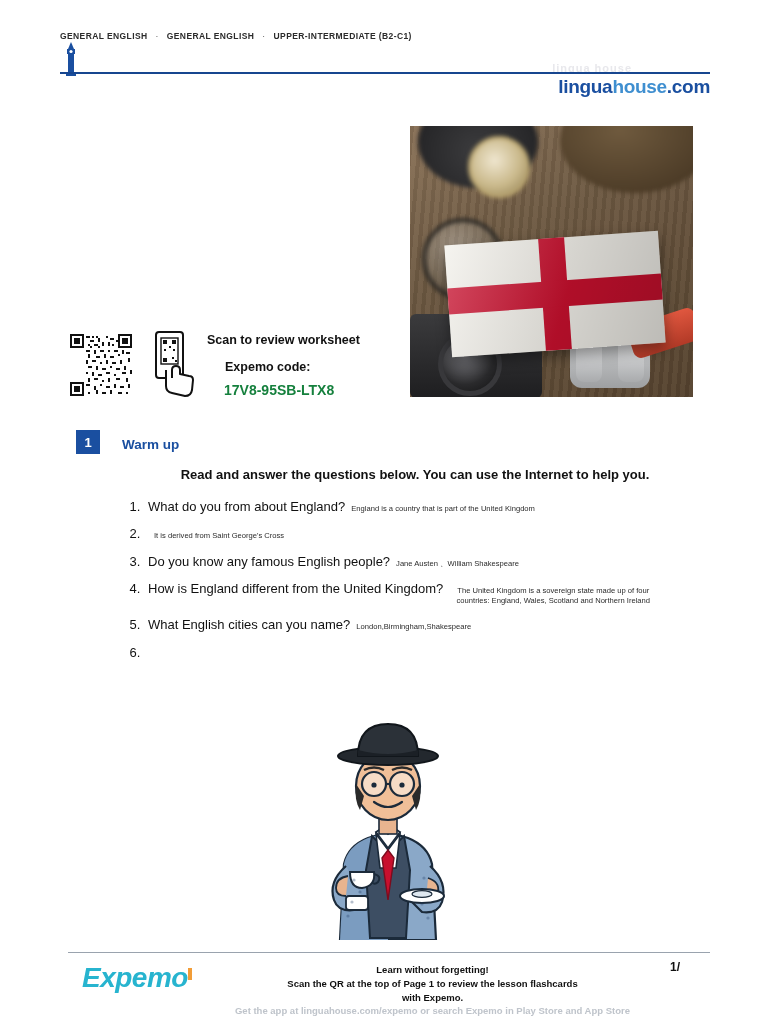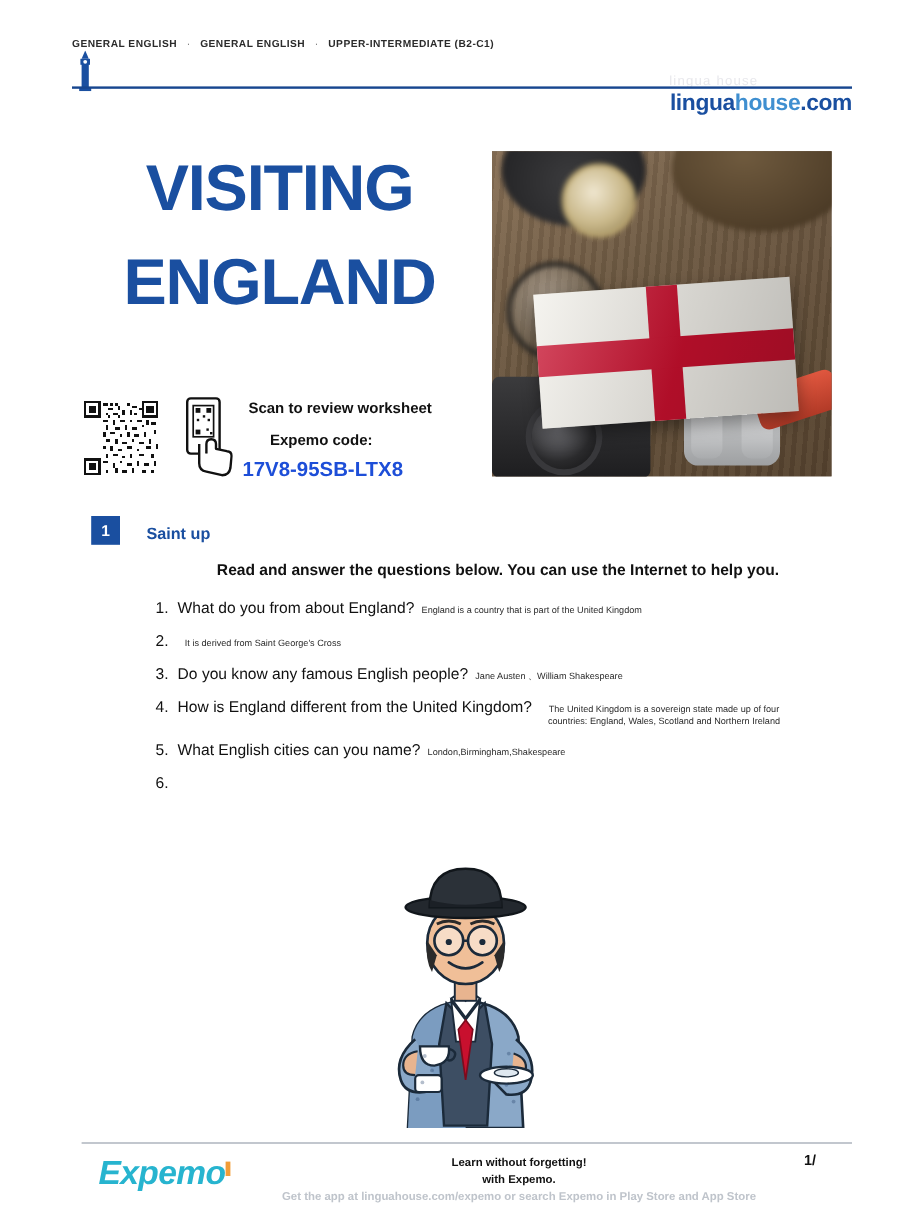--- a/index.html
+++ b/index.html
@@ -72,21 +72,21 @@
   .brand .lingua { color: #1a4fa0; }
   .brand .house { color: #3f8fd0; }
   .brand .com { color: #1a4fa0; }
   .ghost-text {
     position: absolute;
     right: 78px;
     top: 36px;
     font-size: 11px;
     color: #e8e8ec;
     letter-spacing: 1px;
-    font-weight: normal;
+    font-weight: bold;
   }
 
   
   .title {
     position: absolute;
     left: 63px;
     top: 118px;
     width: 340px;
     font-size: 54px;
     line-height: 1.45;
@@ -233,25 +233,25 @@
     position: absolute;
     left: 207px;
     top: 360px;
     font-size: 12.5px;
     font-weight: bold;
     color: #111;
     margin-left: 18px;
   }
   .expemo-code {
     position: absolute;
-    left: 202px;
+    left: 224px;
     top: 382px;
-    font-size: 17px;
-    font-weight: bold;
-    color: #1d4ed8;
+    font-size: 14px;
+    font-weight: bold;
+    color: #15803d;
   }
 
   
   .sec-num {
     position: absolute;
     left: 76px;
     top: 430px;
     width: 24px;
     height: 24px;
     background: #1a4fa0;
@@ -388,24 +388,20 @@
       <span class="sep">·</span>
       <span>UPPER-INTERMEDIATE (B2-C1)</span>
     </div>
     <div class="ghost-text">lingua house</div>
     <div class="brand-line"></div>
     <div class="brand">
       <span class="lingua">lingua</span><span class="house">house</span><span class="com">.com</span>
     </div>
   </div>
 
-  <div class="title">
-    <span>VISITING</span>
-    <span class="l2">ENGLAND</span>
-  </div>
 
   <div class="hero">
     <div class="wood"></div>
     <div class="blob hat"></div>
     <div class="blob pot"></div>
     <div class="blob watch"></div>
     <div class="blob lens"></div>
     <div class="cam"></div>
     <div class="camlens"></div>
     <div class="bino"></div>
@@ -523,21 +519,21 @@
         <rect x="23" y="30" width="2" height="2"></rect>
     </g>
     <path d="M14 40 L14 56 Q14 62 20 63 L33 66 Q39 66 40 60 L41 50 Q41 46 37 46 L28 44 L28 40 Q28 36 24 36 Q20 36 20 40 L20 48" fill="#ffffff" stroke="#111" stroke-width="2" stroke-linejoin="round"></path>
   </svg>
 
   <div class="scan-text">Scan to review worksheet</div>
   <div class="expemo-label">Expemo code:</div>
   <div class="expemo-code">17V8-95SB-LTX8</div>
 
   <div class="sec-num">1</div>
-  <div class="sec-title">Saint up</div>
+  <div class="sec-title">Warm up</div>
   <div class="instructions">Read and answer the questions below. You can use the Internet to help you.</div>
 
   <div class="q-list">
     <div class="q-row">
       <span class="q-num">1.</span>
       <span class="q-text">What do you from about England?</span>
       <span class="q-ans">England is a country that is part of the United Kingdom</span>
     </div>
     <div class="q-row">
       <span class="q-num">2.</span>
@@ -624,18 +620,19 @@
     </g>
   </svg>
 
   <div class="footer-line"></div>
   <div class="expemo-logo">
     <span>Expemo</span>
     <span class="dot"></span>
   </div>
   <div class="footer-text">
     <div>Learn without forgetting!</div>
+    <div>Scan the QR at the top of Page 1 to review the lesson flashcards</div>
     <div>with Expemo.</div>
     <div class="faded">Get the app at linguahouse.com/expemo or search Expemo in Play Store and App Store</div>
   </div>
   <div class="page-num">1/</div>
 
 </div>
 
 </body></html>

